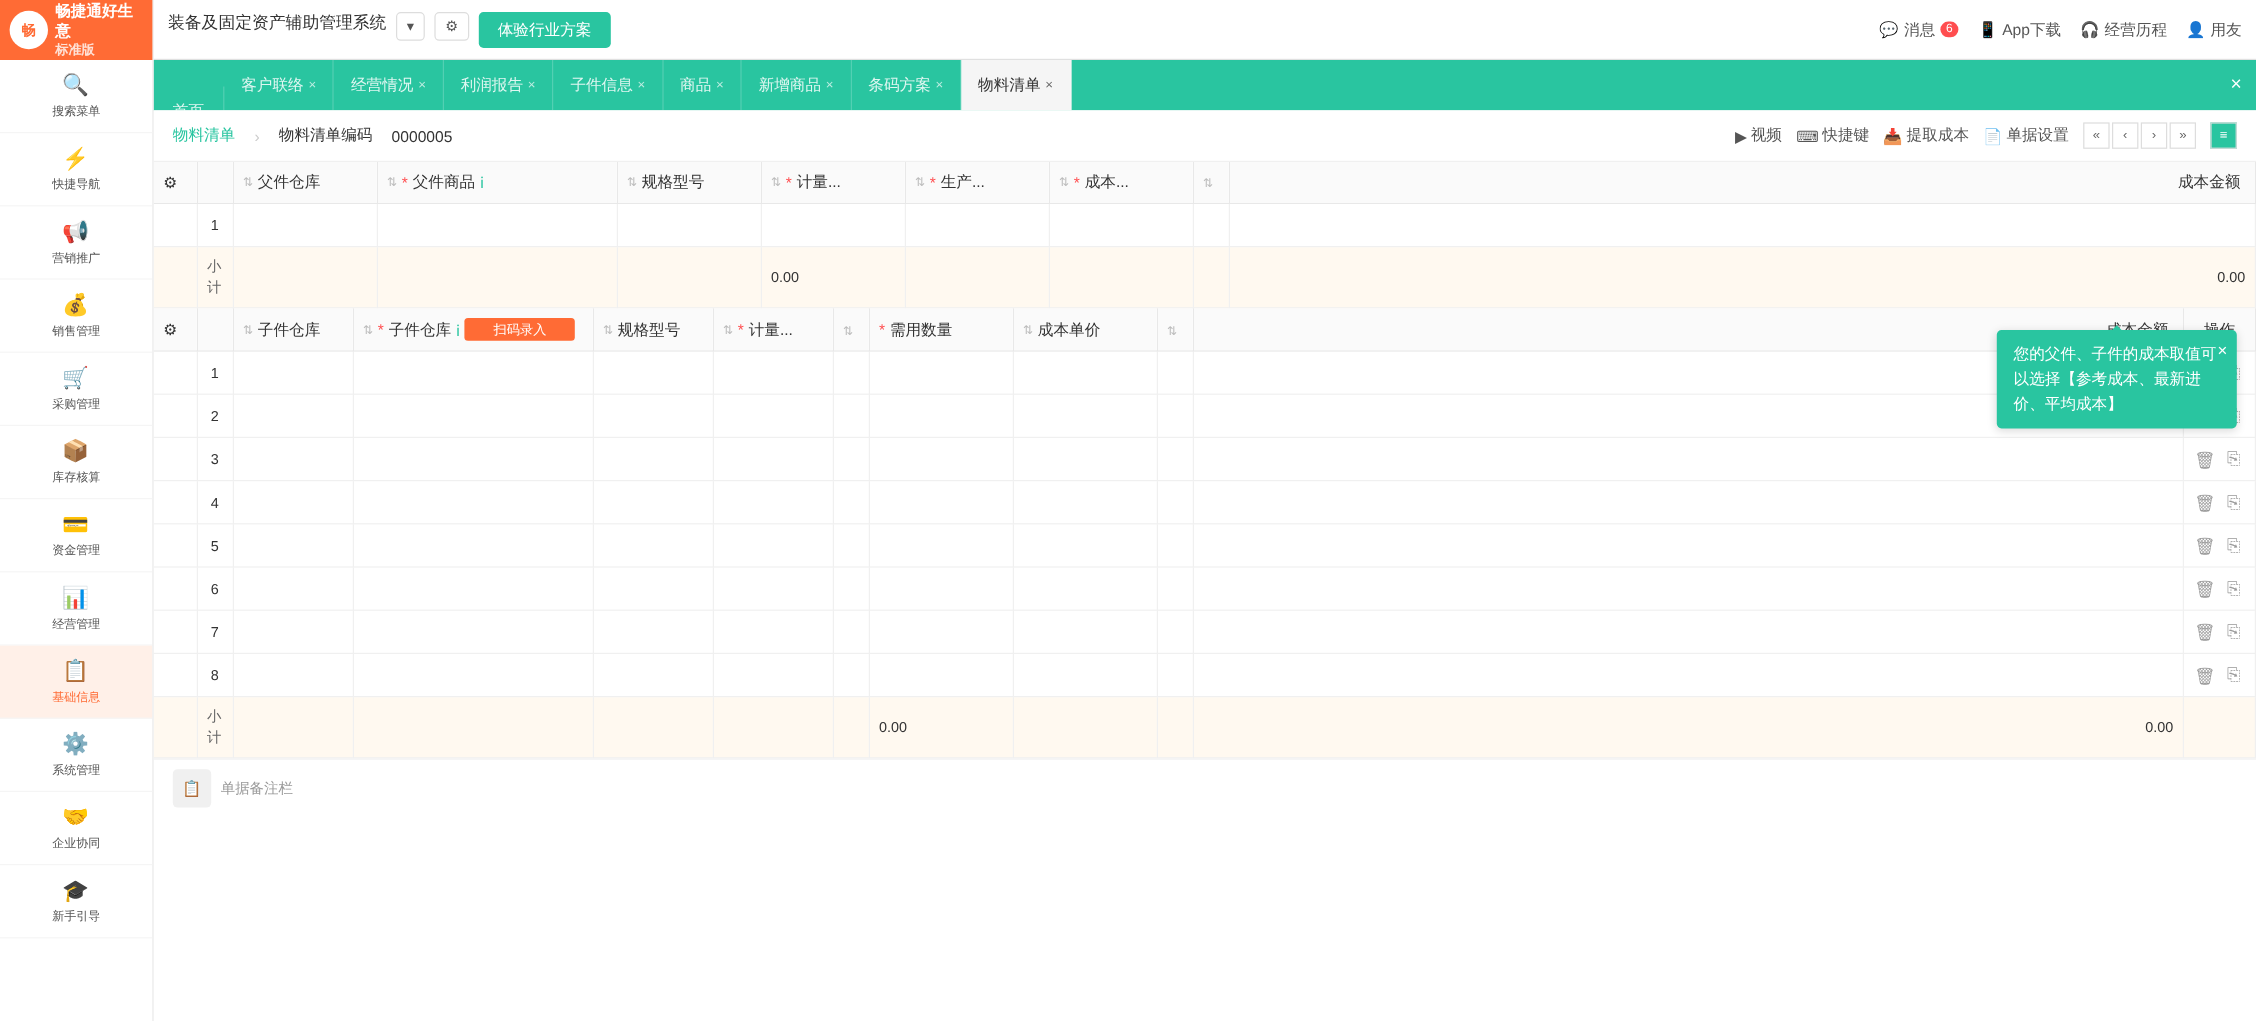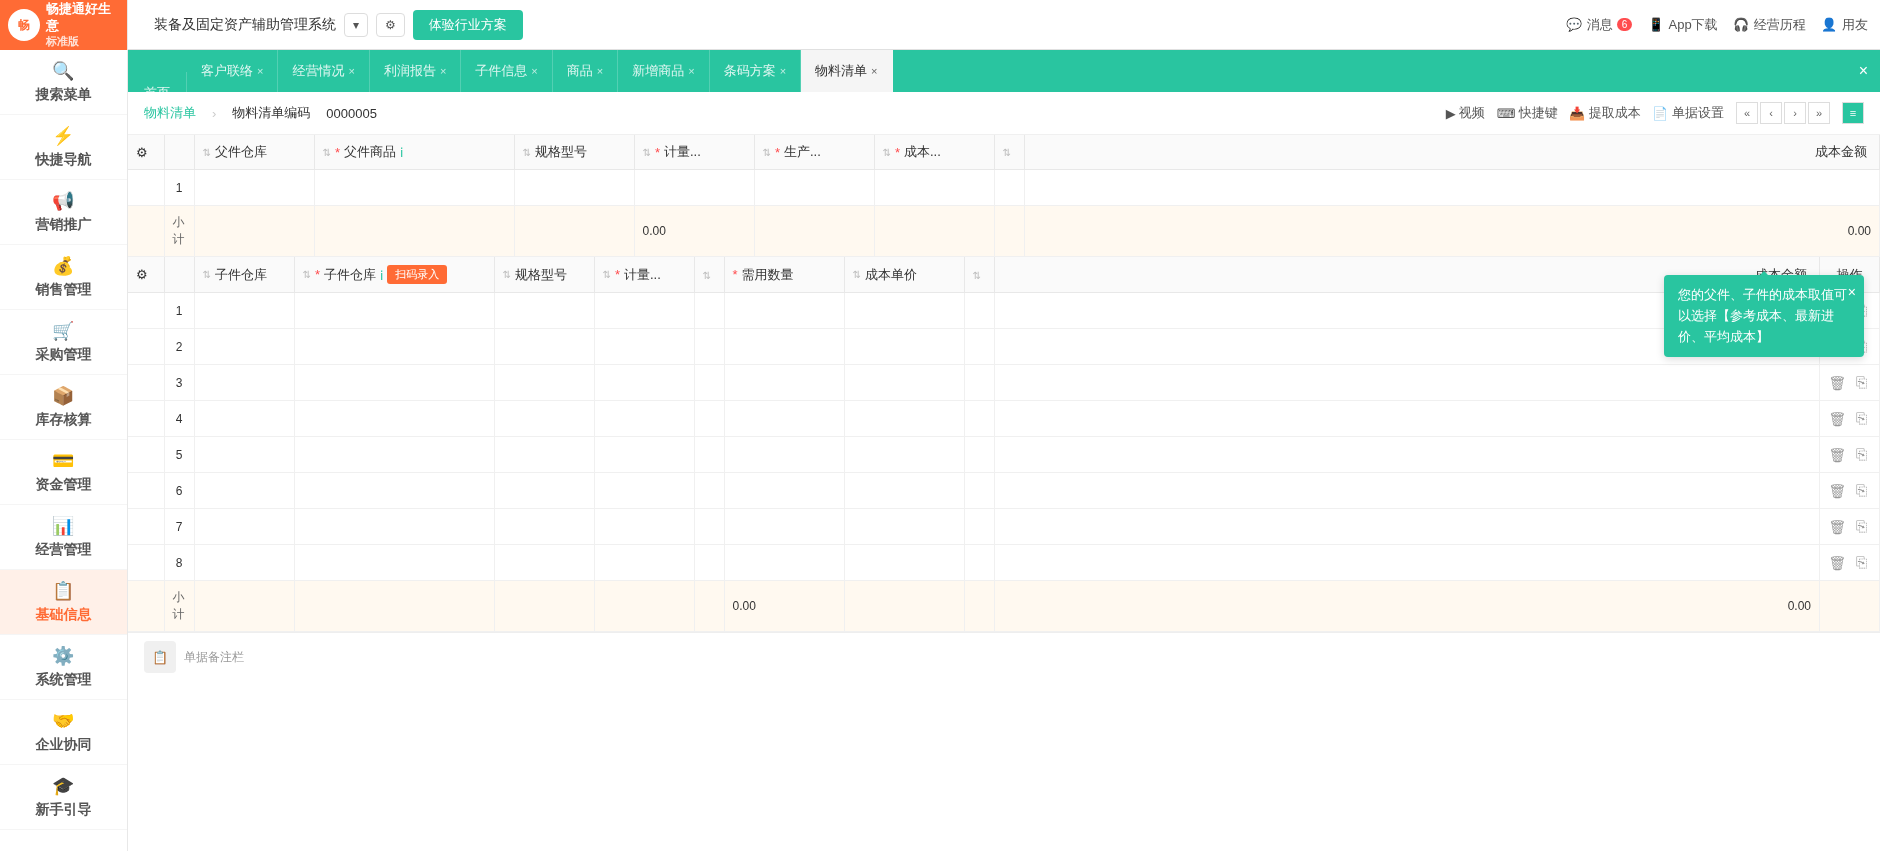--- a/index.html
+++ b/index.html
@@ -8,28 +8,28 @@
     
     .sidebar { width: 128px; background: #fff; border-right: 1px solid #e8e8e8; display: flex; flex-direction: column; height: 100%; flex-shrink: 0; }
     .sidebar-logo { background: #ff6b35; padding: 10px 8px; display: flex; align-items: center; gap: 6px; height: 50px; }
     .sidebar-logo-icon { width: 32px; height: 32px; background: #fff; border-radius: 50%; display: flex; align-items: center; justify-content: center; color: #ff6b35; font-weight: bold; font-size: 12px; flex-shrink: 0; }
     .sidebar-logo-text { color: #fff; font-size: 13px; font-weight: bold; line-height: 1.3; }
     .sidebar-logo-sub { color: rgba(255,255,255,0.8); font-size: 11px; font-weight: bold; }
     .sidebar-nav { flex: 1; overflow-y: auto; }
     .sidebar-item { display: flex; flex-direction: column; align-items: center; padding: 10px 4px; cursor: pointer; border-bottom: 1px solid #f5f5f5; gap: 4px; color: #555; transition: background 0.2s; }
     .sidebar-item.active { background: #fff0e8; color: #ff6b35; }
     .sidebar-item-icon { font-size: 18px; }
-    .sidebar-item-label { font-size: 14px; text-align: center; font-weight: bold; }
+    .sidebar-item-label { font-size: 10px; text-align: center; }
 
     
     .main { flex: 1; display: flex; flex-direction: column; overflow: hidden; }
 
     
     .topbar { background: #fff; border-bottom: 1px solid #e0e0e0; display: flex; align-items: center; justify-content: space-between; padding: 0 12px; height: 50px; flex-shrink: 0; }
-    .topbar-left { display: flex; align-items: center; gap: 8px; margin-left: 14px; }
+    .topbar-left { display: flex; align-items: flex-start; gap: 8px; }
     .system-title { color: #333; font-size: 14px; }
     .topbar-btn { background: none; border: 1px solid #ddd; border-radius: 4px; padding: 4px 8px; cursor: pointer; font-size: 12px; color: #555; }
     .topbar-btn-primary { background: #29c5a0; color: #fff; border: none; border-radius: 4px; padding: 6px 16px; cursor: pointer; font-size: 13px; }
     .topbar-right { display: flex; align-items: center; gap: 16px; color: #555; font-size: 13px; }
     .topbar-right-item { display: flex; align-items: center; gap: 4px; cursor: pointer; }
     .badge { background: #ff4d4f; color: #fff; border-radius: 10px; padding: 1px 5px; font-size: 10px; }
 
     
     .nav-tabs { background: #29c5a0; display: flex; align-items: center; height: 42px; flex-shrink: 0; overflow: hidden; }
     .nav-tab { padding: 0 14px; height: 100%; display: flex; align-items: center; gap: 4px; cursor: pointer; color: rgba(255,255,255,0.85); font-size: 13px; border-right: 1px solid rgba(255,255,255,0.2); white-space: nowrap; }
@@ -62,21 +62,21 @@
     
     .data-table { width: 100%; border-collapse: collapse; }
     .data-table th { background: #fafafa; border-bottom: 1px solid #e8e8e8; border-right: 1px solid #e8e8e8; padding: 8px 8px; text-align: left; font-weight: normal; color: #333; font-size: 12px; white-space: nowrap; position: relative; }
     .data-table td { border-bottom: 1px solid #f0f0f0; border-right: 1px solid #f0f0f0; padding: 8px 8px; color: #333; font-size: 12px; height: 36px; }
     .data-table .subtotal-row td { background: #fff9f0; font-size: 12px; color: #333; }
     .row-num { color: #999; text-align: center; width: 30px; }
     .col-settings { width: 36px; text-align: center; }
     .col-sort { color: #bbb; font-size: 10px; cursor: pointer; }
 
     
-    .scan-btn { background: #ff6b35; color: #fff; border: none; border-radius: 3px; padding: 2px 8px; font-size: 11px; cursor: pointer; font-family: Liberation Serif, serif; }
+    .scan-btn { background: #ff6b35; color: #fff; border: none; border-radius: 3px; padding: 2px 24px; font-size: 11px; cursor: pointer; font-family: Liberation Serif, serif; }
 
     
     .action-icons { display: flex; gap: 6px; align-items: center; }
     .action-icon { width: 18px; height: 18px; cursor: pointer; color: #999; font-size: 14px; display: flex; align-items: center; justify-content: center; }
 
     
     .tooltip-box { position: absolute; right: 16px; top: 140px; background: #29c5a0; color: #fff; border-radius: 4px; padding: 10px 14px; font-size: 13px; line-height: 1.6; width: 200px; z-index: 100; box-shadow: 0 2px 8px rgba(0,0,0,0.15); }
     .tooltip-box::before { content: ''; position: absolute; top: -8px; left: 50%; transform: translateX(-50%); border: 4px solid transparent; border-bottom-color: #29c5a0; }
     .tooltip-close { position: absolute; top: 6px; right: 8px; cursor: pointer; font-size: 14px; }
 

